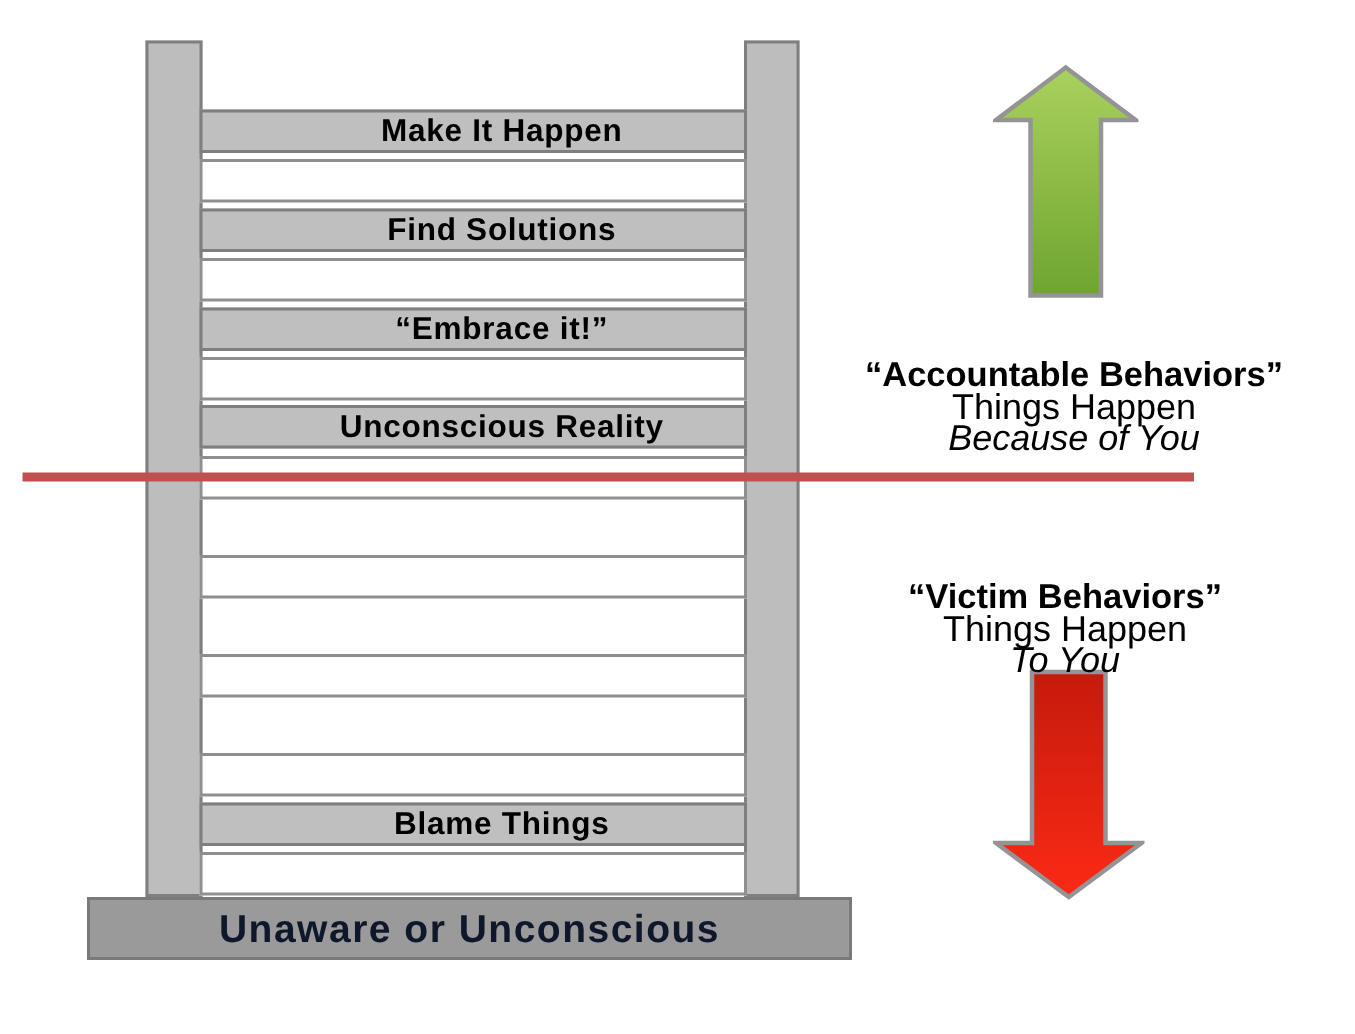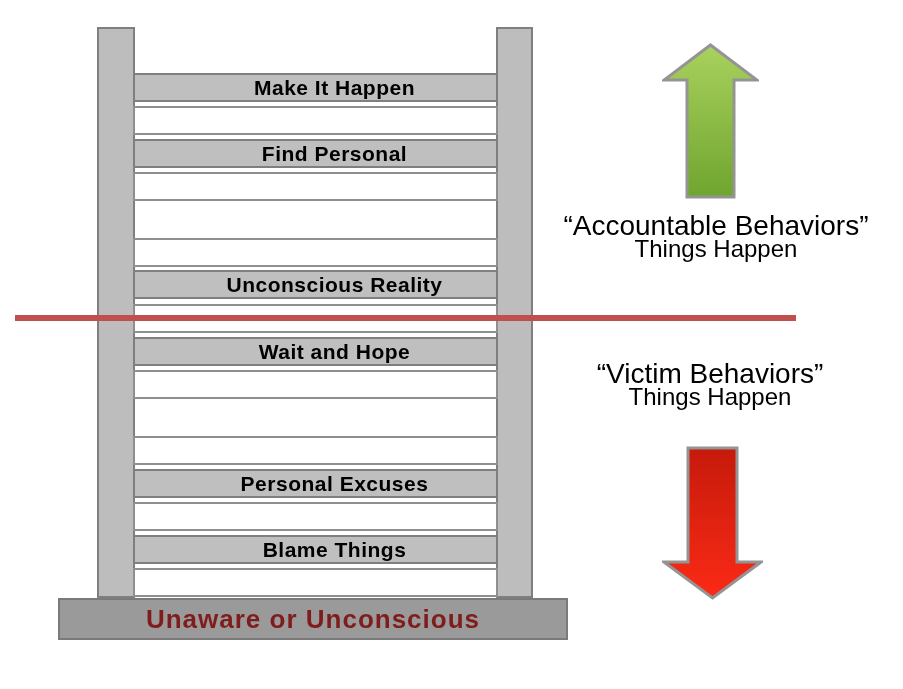--- a/index.html
+++ b/index.html
@@ -23,58 +23,57 @@
     background:#bfbfbf;border:2px solid #7f7f7f;
     font-weight:bold;font-size:21px;color:#000;letter-spacing:0.5px;
   }
   .rung.empty{
     background:#ffffff;border:2px solid #8f8f8f;
   }
   
   .base{
     position:absolute;left:58px;top:598px;width:510px;height:42px;box-sizing:border-box;
     background:#9a9a9a;border:2px solid #7a7a7a;
-    color:#7f1d1d;font-weight:bold;font-size:26px;text-align:center;line-height:39px;
+    color:#0f172a;font-weight:bold;font-size:26px;text-align:center;line-height:39px;
     letter-spacing:1px;
   }
   
   .divider{
     position:absolute;left:15px;top:315px;width:781px;height:6px;background:#c0504d;
   }
   
   .arrow{position:absolute;}
   .arrow.up{left:662px;top:43px;}
   .arrow.down{left:662px;top:446px;}
   
   .txtblock{position:absolute;text-align:center;color:#000;}
-  .txtblock .heading{font-weight:normal;font-size:28px;line-height:24px;white-space:nowrap;}
+  .txtblock .heading{font-weight:bold;font-size:23px;line-height:24px;white-space:nowrap;margin-top:23px;}
   .txtblock .sub{font-size:24px;line-height:21px;}
   .txtblock .sub.italic{font-style:italic;}
   .accountable{left:530px;top:214px;width:372px;}
   .victim{left:530px;top:362px;width:360px;}
 </style>
 </head>
 <body>
 
 <div id="canvas">
 
   <div class="rail left"></div>
   <div class="rail right"></div>
 
   <div class="rung gray" style="top:73px">Make It Happen</div>
   <div class="rung empty" style="top:106px"></div>
-  <div class="rung gray" style="top:139px">Find Personal</div>
+  <div class="rung gray" style="top:139px">Find Solutions</div>
   <div class="rung empty" style="top:172px"></div>
+  <div class="rung gray" style="top:205px">“Embrace it!”</div>
   <div class="rung empty" style="top:238px"></div>
   <div class="rung gray" style="top:270px">Unconscious Reality</div>
   <div class="rung empty" style="top:304px"></div>
-  <div class="rung gray" style="top:337px">Wait and Hope</div>
   <div class="rung empty" style="top:370px"></div>
   <div class="rung empty" style="top:436px"></div>
-  <div class="rung gray" style="top:469px">Personal Excuses</div>
   <div class="rung empty" style="top:502px"></div>
   <div class="rung gray" style="top:535px">Blame Things</div>
   <div class="rung empty" style="top:568px"></div>
 
   <div class="base">Unaware or Unconscious</div>
 
   <div class="divider"></div>
 
   <div class="arrow up">
     <svg width="97" height="156" viewBox="0 0 97 156">
@@ -96,20 +95,22 @@
           <stop offset="1" stop-color="#fb2a16"></stop>
         </linearGradient>
       </defs>
       <polygon points="26,2 75,2 75,116 99,116 50.5,152 2,116 26,116" fill="url(#gRed)" stroke="#949494" stroke-width="3"></polygon>
     </svg>
   </div>
 
   <div class="txtblock accountable">
     <div class="heading">“Accountable Behaviors”</div>
     <div class="sub">Things Happen</div>
+    <div class="sub italic">Because of You</div>
   </div>
 
   <div class="txtblock victim">
     <div class="heading">“Victim Behaviors”</div>
     <div class="sub">Things Happen</div>
+    <div class="sub italic">To You</div>
   </div>
 
 </div>
 
 </body></html>

